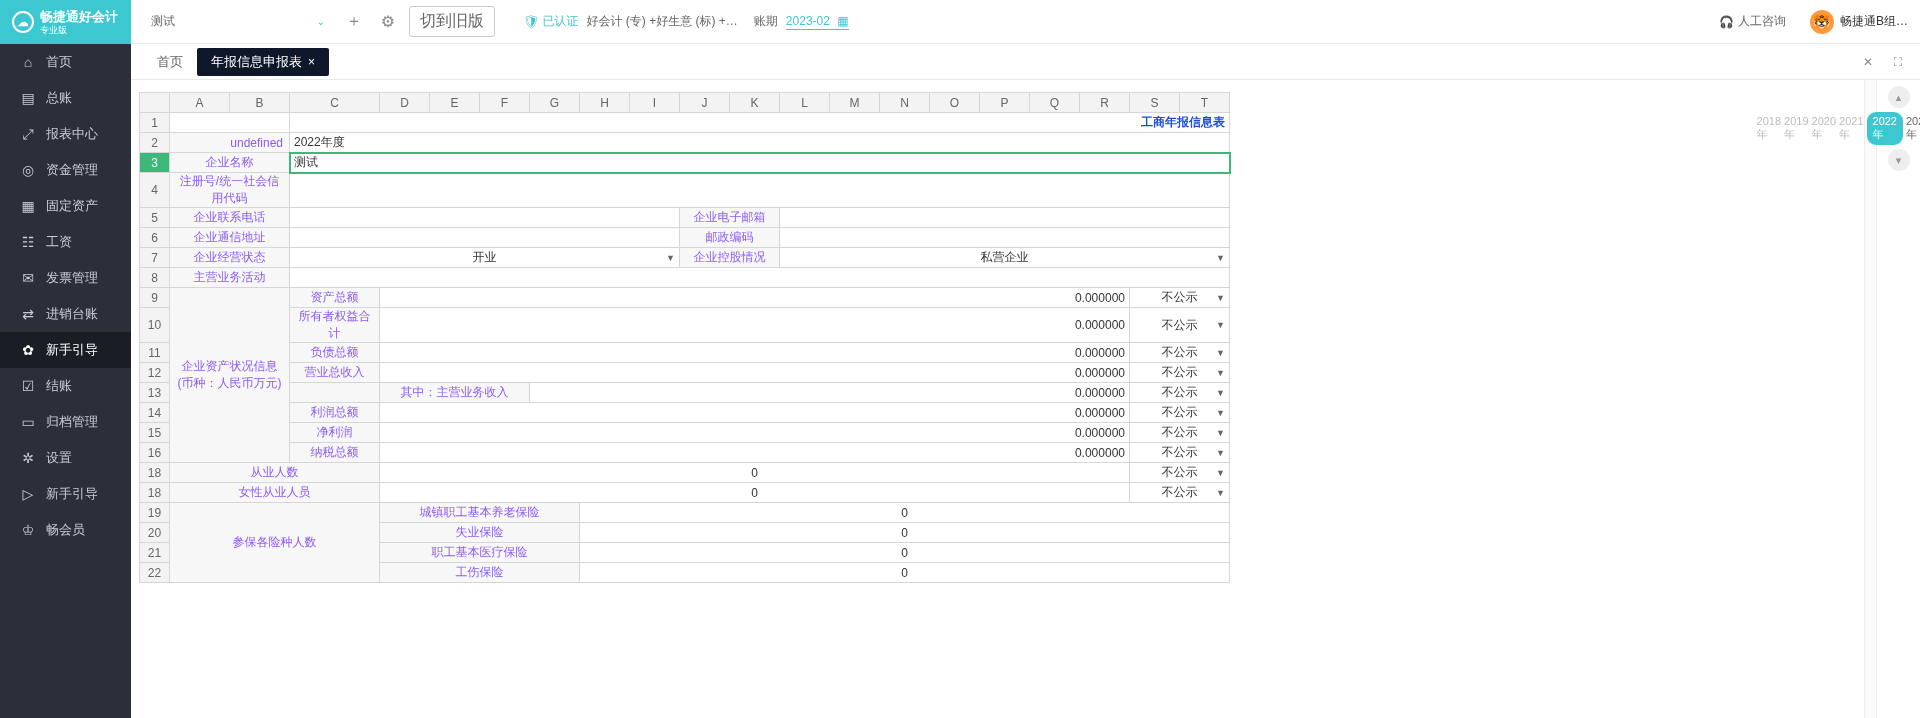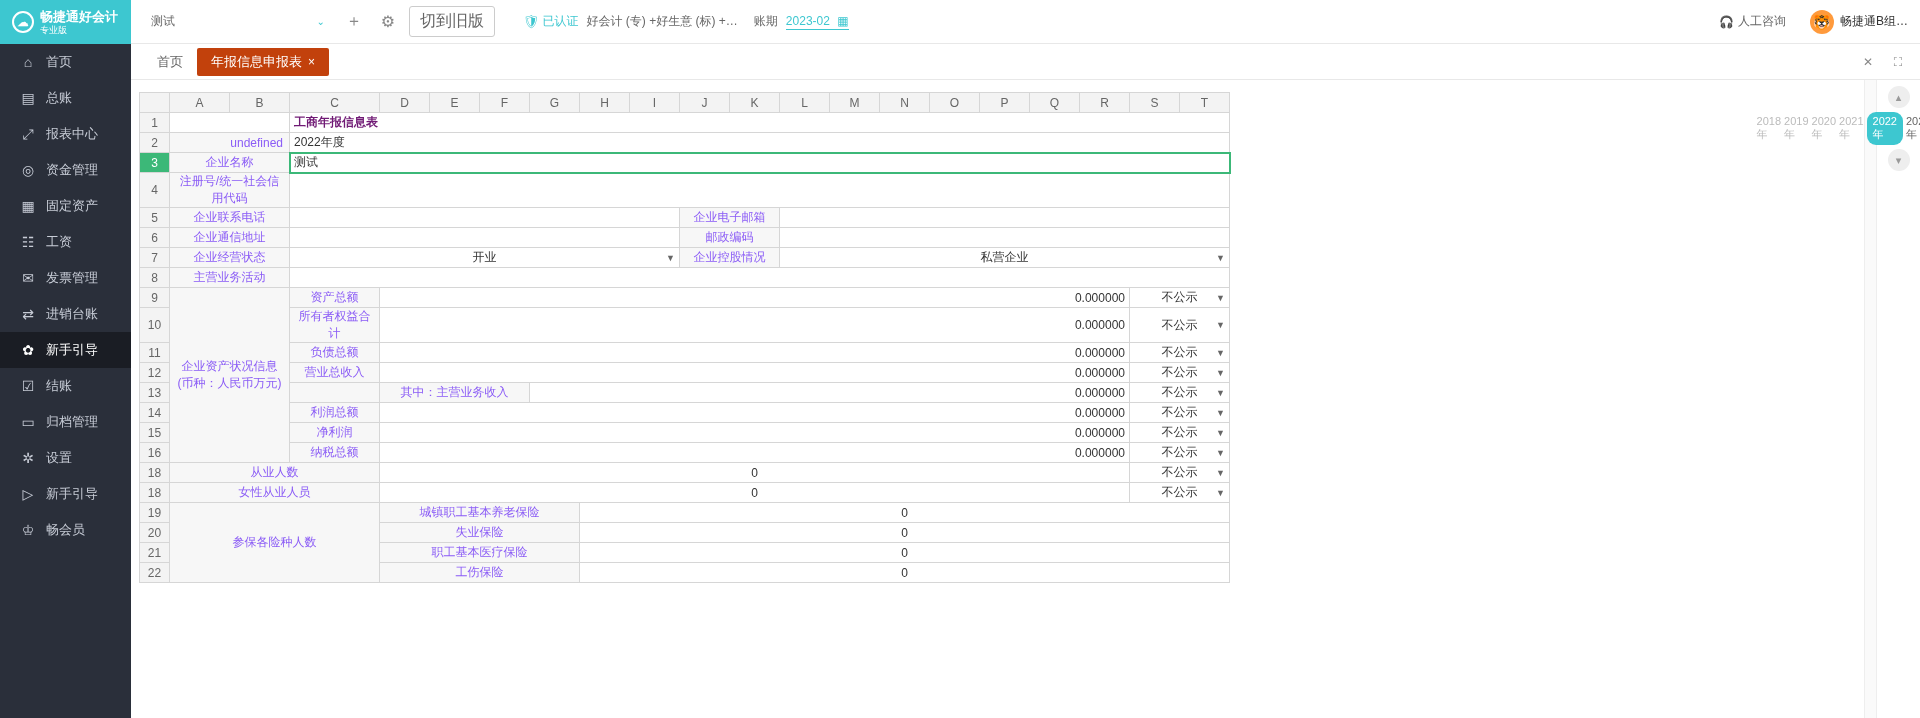--- a/index.html
+++ b/index.html
@@ -31,21 +31,21 @@
   .period-label { color: #666; margin-left: 8px; }
   .period-value { color: #3dc7d0; border-bottom: 1px solid #3dc7d0; padding-bottom: 1px; cursor: pointer; }
   .spacer { flex: 1; }
   .support-link { color: #666; display: flex; align-items: center; gap: 4px; cursor: pointer; }
   .user-area { display: flex; align-items: center; gap: 6px; margin-left: 16px; cursor: pointer; }
   .avatar { width: 24px; height: 24px; background: #ff9a3c; border-radius: 50%; display: inline-flex; align-items: center; justify-content: center; font-size: 14px; }
   
   
   .tabs-row { height: 36px; display: flex; align-items: center; padding-left: 12px; border-bottom: 1px solid #e8e8e8; }
   .tab { padding: 0 14px; height: 28px; display: flex; align-items: center; font-size: 13px; color: #666; cursor: pointer; }
-  .tab.active { background: #c2410c; color: #fff; border-radius: 2px; }
+  .tab.active { background: #0f172a; color: #fff; border-radius: 2px; }
   .tab .close { margin-left: 6px; font-size: 12px; cursor: pointer; }
   .tabs-right { margin-left: auto; display: flex; gap: 6px; padding-right: 10px; }
   .tab-action { width: 24px; height: 24px; display: inline-flex; align-items: center; justify-content: center; color: #888; cursor: pointer; border: 1px solid transparent; }
   
   
   .content-wrap { flex: 1; display: flex; min-height: 0; }
   .content-main { flex: 1; display: flex; flex-direction: column; min-width: 0; padding: 6px 8px 0 8px; }
   
   .subtabs-row { display: flex; align-items: center; }
   .subtab { padding: 6px 14px; color: #888; cursor: pointer; background: #ededed; font-size: 13px; }
@@ -54,21 +54,21 @@
   .reset-btn { border: 1px solid #3cb878; color: #3cb878; padding: 4px 10px; border-radius: 3px; cursor: pointer; font-size: 12px; background: #fff; }
   .refresh-btn { color: #666; cursor: pointer; display: flex; align-items: center; gap: 4px; font-size: 12px; }
   
   
   .sheet-wrap { flex: 1; overflow: auto; margin-top: 6px; position: relative; }
   table.sheet { border-collapse: collapse; table-layout: fixed; }
   table.sheet th, table.sheet td { border: 1px solid #d6d6d6; height: 20px; font-size: 12px; padding: 0 4px; }
   table.sheet thead th { background: #f3f3f3; color: #666; font-weight: normal; text-align: center; position: sticky; top: 0; }
   table.sheet .rowhead { background: #f3f3f3; text-align: center; color: #666; width: 30px; position: sticky; left: 0; }
   .corner { background: #f3f3f3; position: sticky; left: 0; top: 0; z-index: 2; }
-  .title-cell { text-align: left; font-size: 15px; font-weight: bold; color: #701a75; }
+  .title-cell { text-align: right; font-size: 15px; font-weight: bold; color: #1d4ed8; }
   .label-cell { background: #f7f7f7; text-align: center; color: #8b5cf6; }
   .val-right { text-align: right; padding-right: 6px; }
   .val-center { text-align: center; }
   .dropdown-cell { text-align: center; position: relative; margin-top: 20px; }
   .dropdown-cell .dd-arrow { position: absolute; right: 4px; top: 50%; transform: translateY(-50%); font-size: 9px; color: #666; }
   .selected-row-frame { outline: 2px solid #3cb878; outline-offset: -1px; }
   .selected-rowhead { background: #3cb878 !important; color: #fff !important; }
   
   
   .year-rail { width: 44px; border-left: 1px solid #eee; display: flex; flex-direction: column; align-items: center; padding-top: 6px; gap: 3px; }

